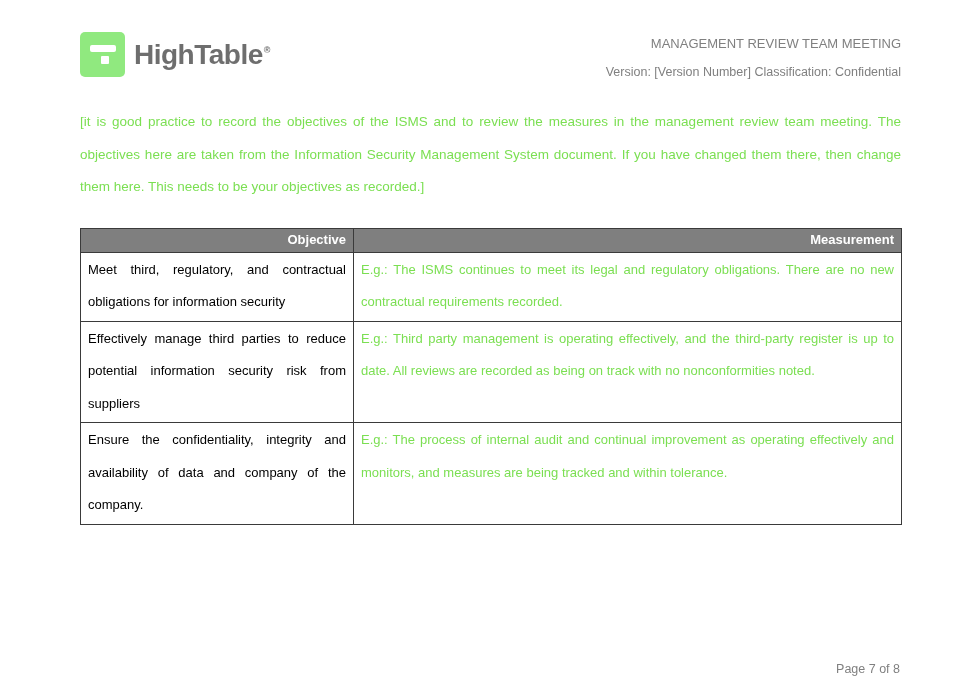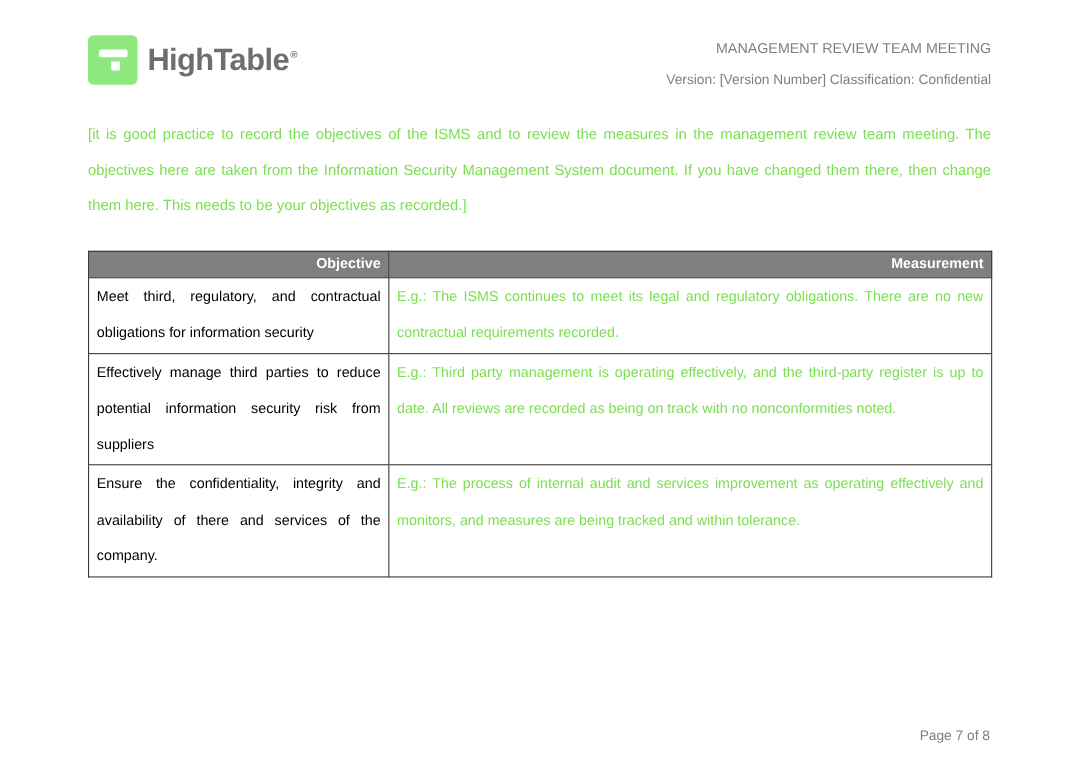--- a/index.html
+++ b/index.html
@@ -114,21 +114,21 @@
     <tbody>
       <tr>
         <td class="obj">Meet third, regulatory, and contractual obligations for information security</td>
         <td class="meas">E.g.: The ISMS continues to meet its legal and regulatory obligations. There are no new contractual requirements recorded.</td>
       </tr>
       <tr>
         <td class="obj">Effectively manage third parties to reduce potential information security risk from suppliers</td>
         <td class="meas">E.g.: Third party management is operating effectively, and the third-party register is up to date. All reviews are recorded as being on track with no nonconformities noted.</td>
       </tr>
       <tr>
-        <td class="obj">Ensure the confidentiality, integrity and availability of there and services of the company.</td>
-        <td class="meas">E.g.: The process of internal audit and services improvement as operating effectively and monitors, and measures are being tracked and within tolerance.</td>
+        <td class="obj">Ensure the confidentiality, integrity and availability of data and company of the company.</td>
+        <td class="meas">E.g.: The process of internal audit and continual improvement as operating effectively and monitors, and measures are being tracked and within tolerance.</td>
       </tr>
     </tbody>
   </table>
 
   <div class="footer">Page 7 of 8</div>
 
 </div>
 
 </body></html>

